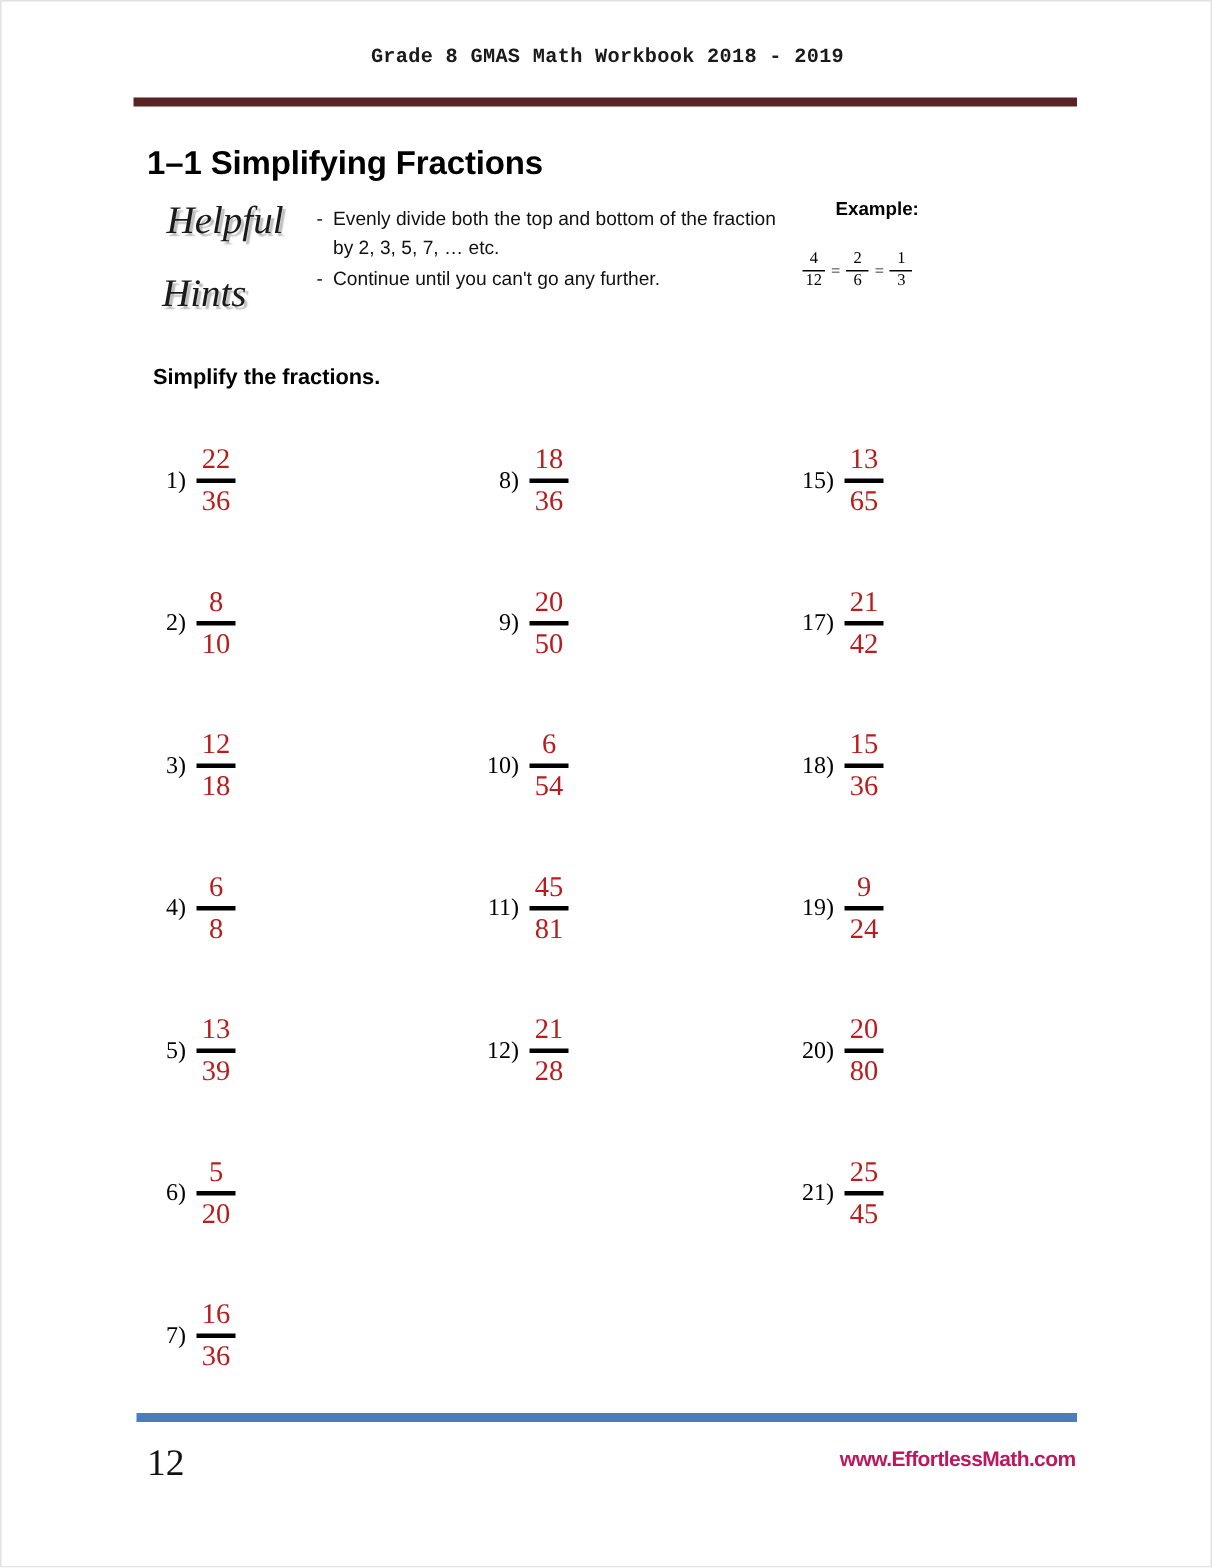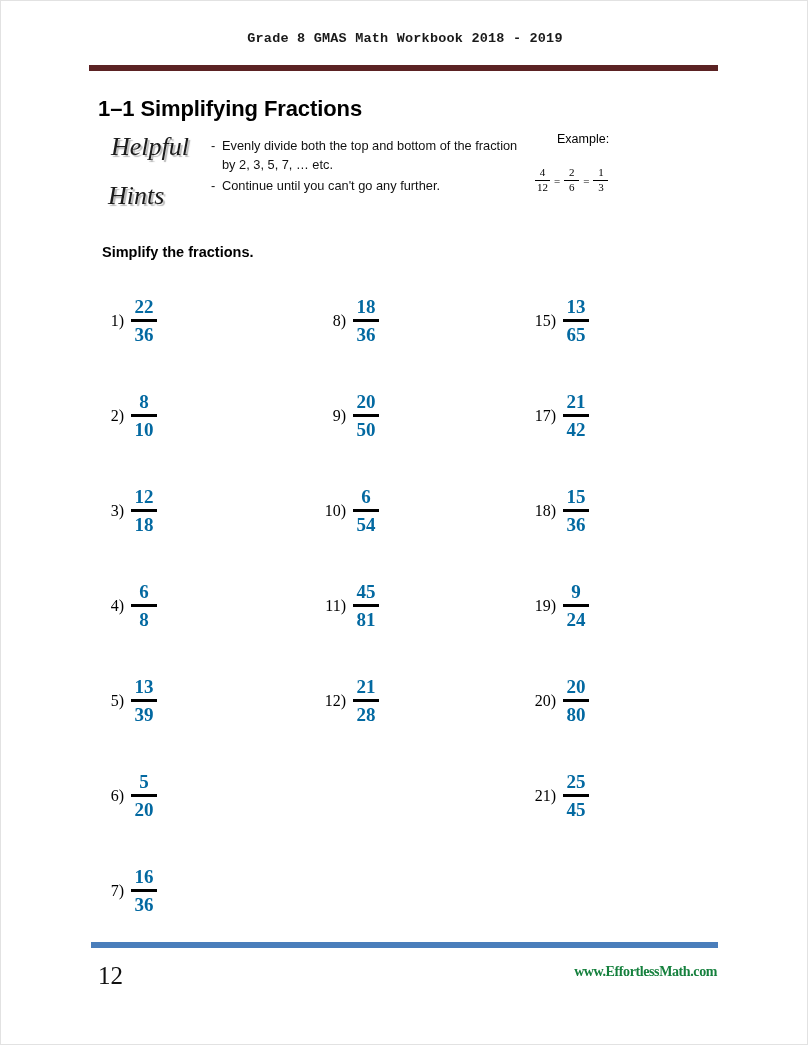--- a/index.html
+++ b/index.html
@@ -86,21 +86,21 @@
     flex: 0 0 11px;
     color: #111;
   }
   .hint-text { flex: 1 1 auto; }
 
   .example-label {
     position: absolute;
     left: 556px;
     top: 131px;
     font-family: "Liberation Sans", sans-serif;
-    font-weight: normal;
+    font-weight: bold;
     font-size: 12.5px;
     color: #000;
   }
   .example-expr {
     position: absolute;
     left: 534px;
     top: 166px;
     display: flex;
     align-items: center;
     font-family: "Liberation Serif", serif;
@@ -178,23 +178,23 @@
   }
   .frac {
     display: inline-flex;
     flex-direction: column;
     align-items: center;
     line-height: 1.0;
   }
   .frac .num,
   .frac .den {
     font-family: "Liberation Serif", serif;
-    font-weight: bold;
+    font-weight: normal;
     font-size: 19px;
-    color: #0369a1;
+    color: #b91c1c;
     padding: 0 2px;
   }
   .frac .bar {
     height: 2.4px;
     background: #000;
     width: 100%;
     min-width: 26px;
     margin: 3px 0;
   }
 
@@ -212,25 +212,25 @@
     left: 97px;
     top: 961px;
     font-family: "Liberation Serif", serif;
     font-size: 25px;
     color: #111;
   }
   .site-url {
     position: absolute;
     right: 90px;
     top: 963px;
-    font-family: Liberation Serif, serif;
+    font-family: Liberation Sans, sans-serif;
     font-weight: bold;
     font-size: 14px;
     letter-spacing: -0.4px;
-    color: #15803d;
+    color: #be185d;
   }
 </style>
 </head>
 <body>
 
 <div class="page">
 
   <div class="header-title">Grade 8 GMAS Math Workbook 2018 - 2019</div>
   <div class="header-rule"></div>
 

